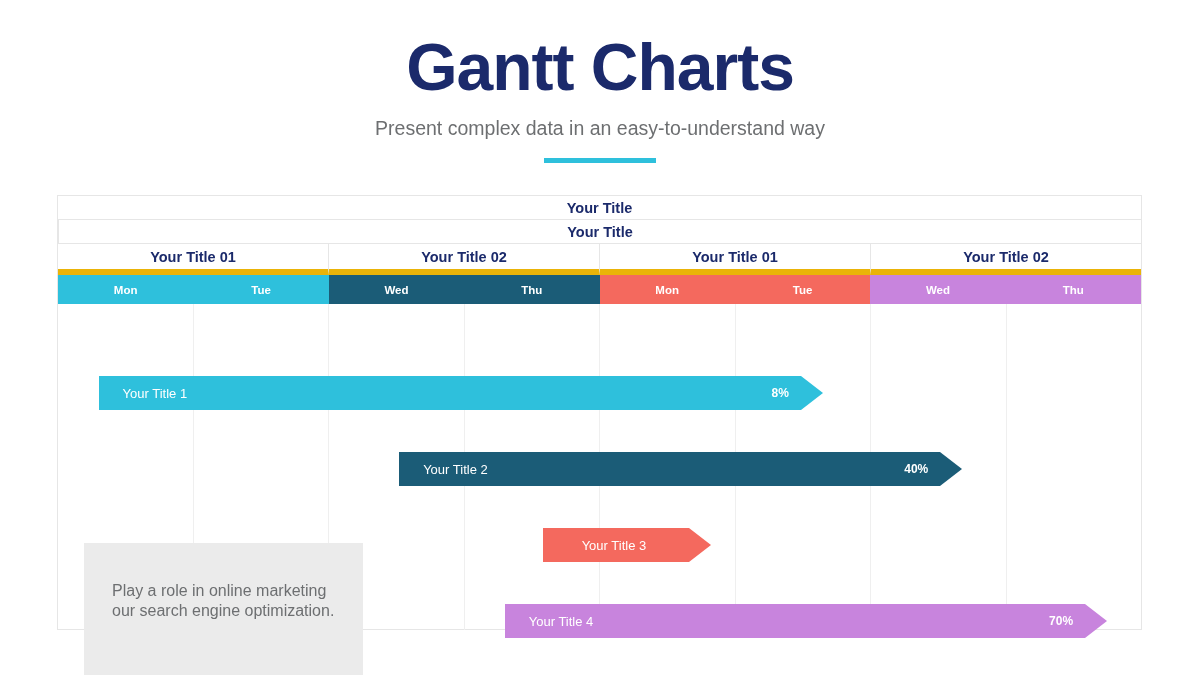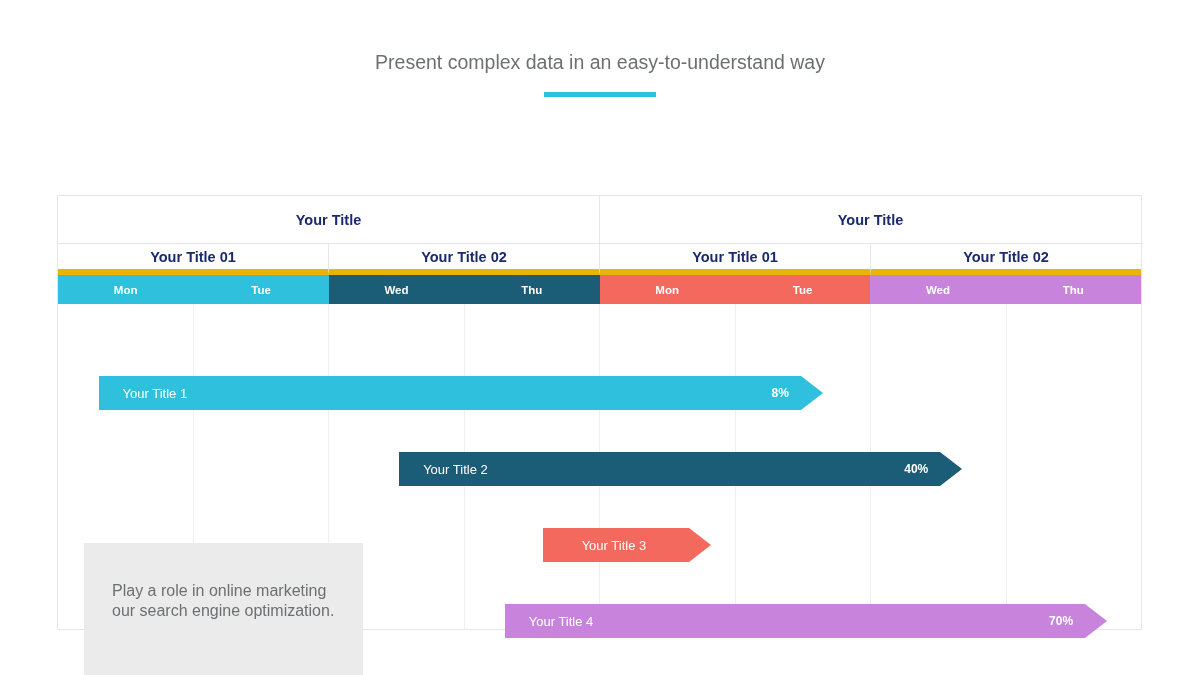--- a/index.html
+++ b/index.html
@@ -51,20 +51,21 @@
     border: 1px solid #e6e6e6;
     box-sizing: border-box;
   }
 
   .grp-row, .sub-row, .day-row {
     display: flex;
     width: 100%;
   }
   .grp-row {
     height: 48px;
+    flex-direction: column;
   }
   .sub-row {
     height: 31px;
   }
   .day-row {
     height: 29px;
   }
 
   .grp-cell {
     flex: 1 1 0;
@@ -191,20 +192,21 @@
     color: #ffffff;
     font-size: 12px;
     font-weight: bold;
     white-space: nowrap;
   }
 </style>
 </head>
 <body>
 
 <div class="slide-header">
+  <h1 class="slide-title">Gantt Charts</h1>
   <p class="slide-subtitle">Present complex data in an easy-to-understand way</p>
   <div class="accent-rule"></div>
 </div>
 
 <div class="gantt-wrap">
 
   <div class="grp-row" id="grp-row">
       <div class="grp-cell">Your Title</div>
       <div class="grp-cell">Your Title</div>
     </div>

